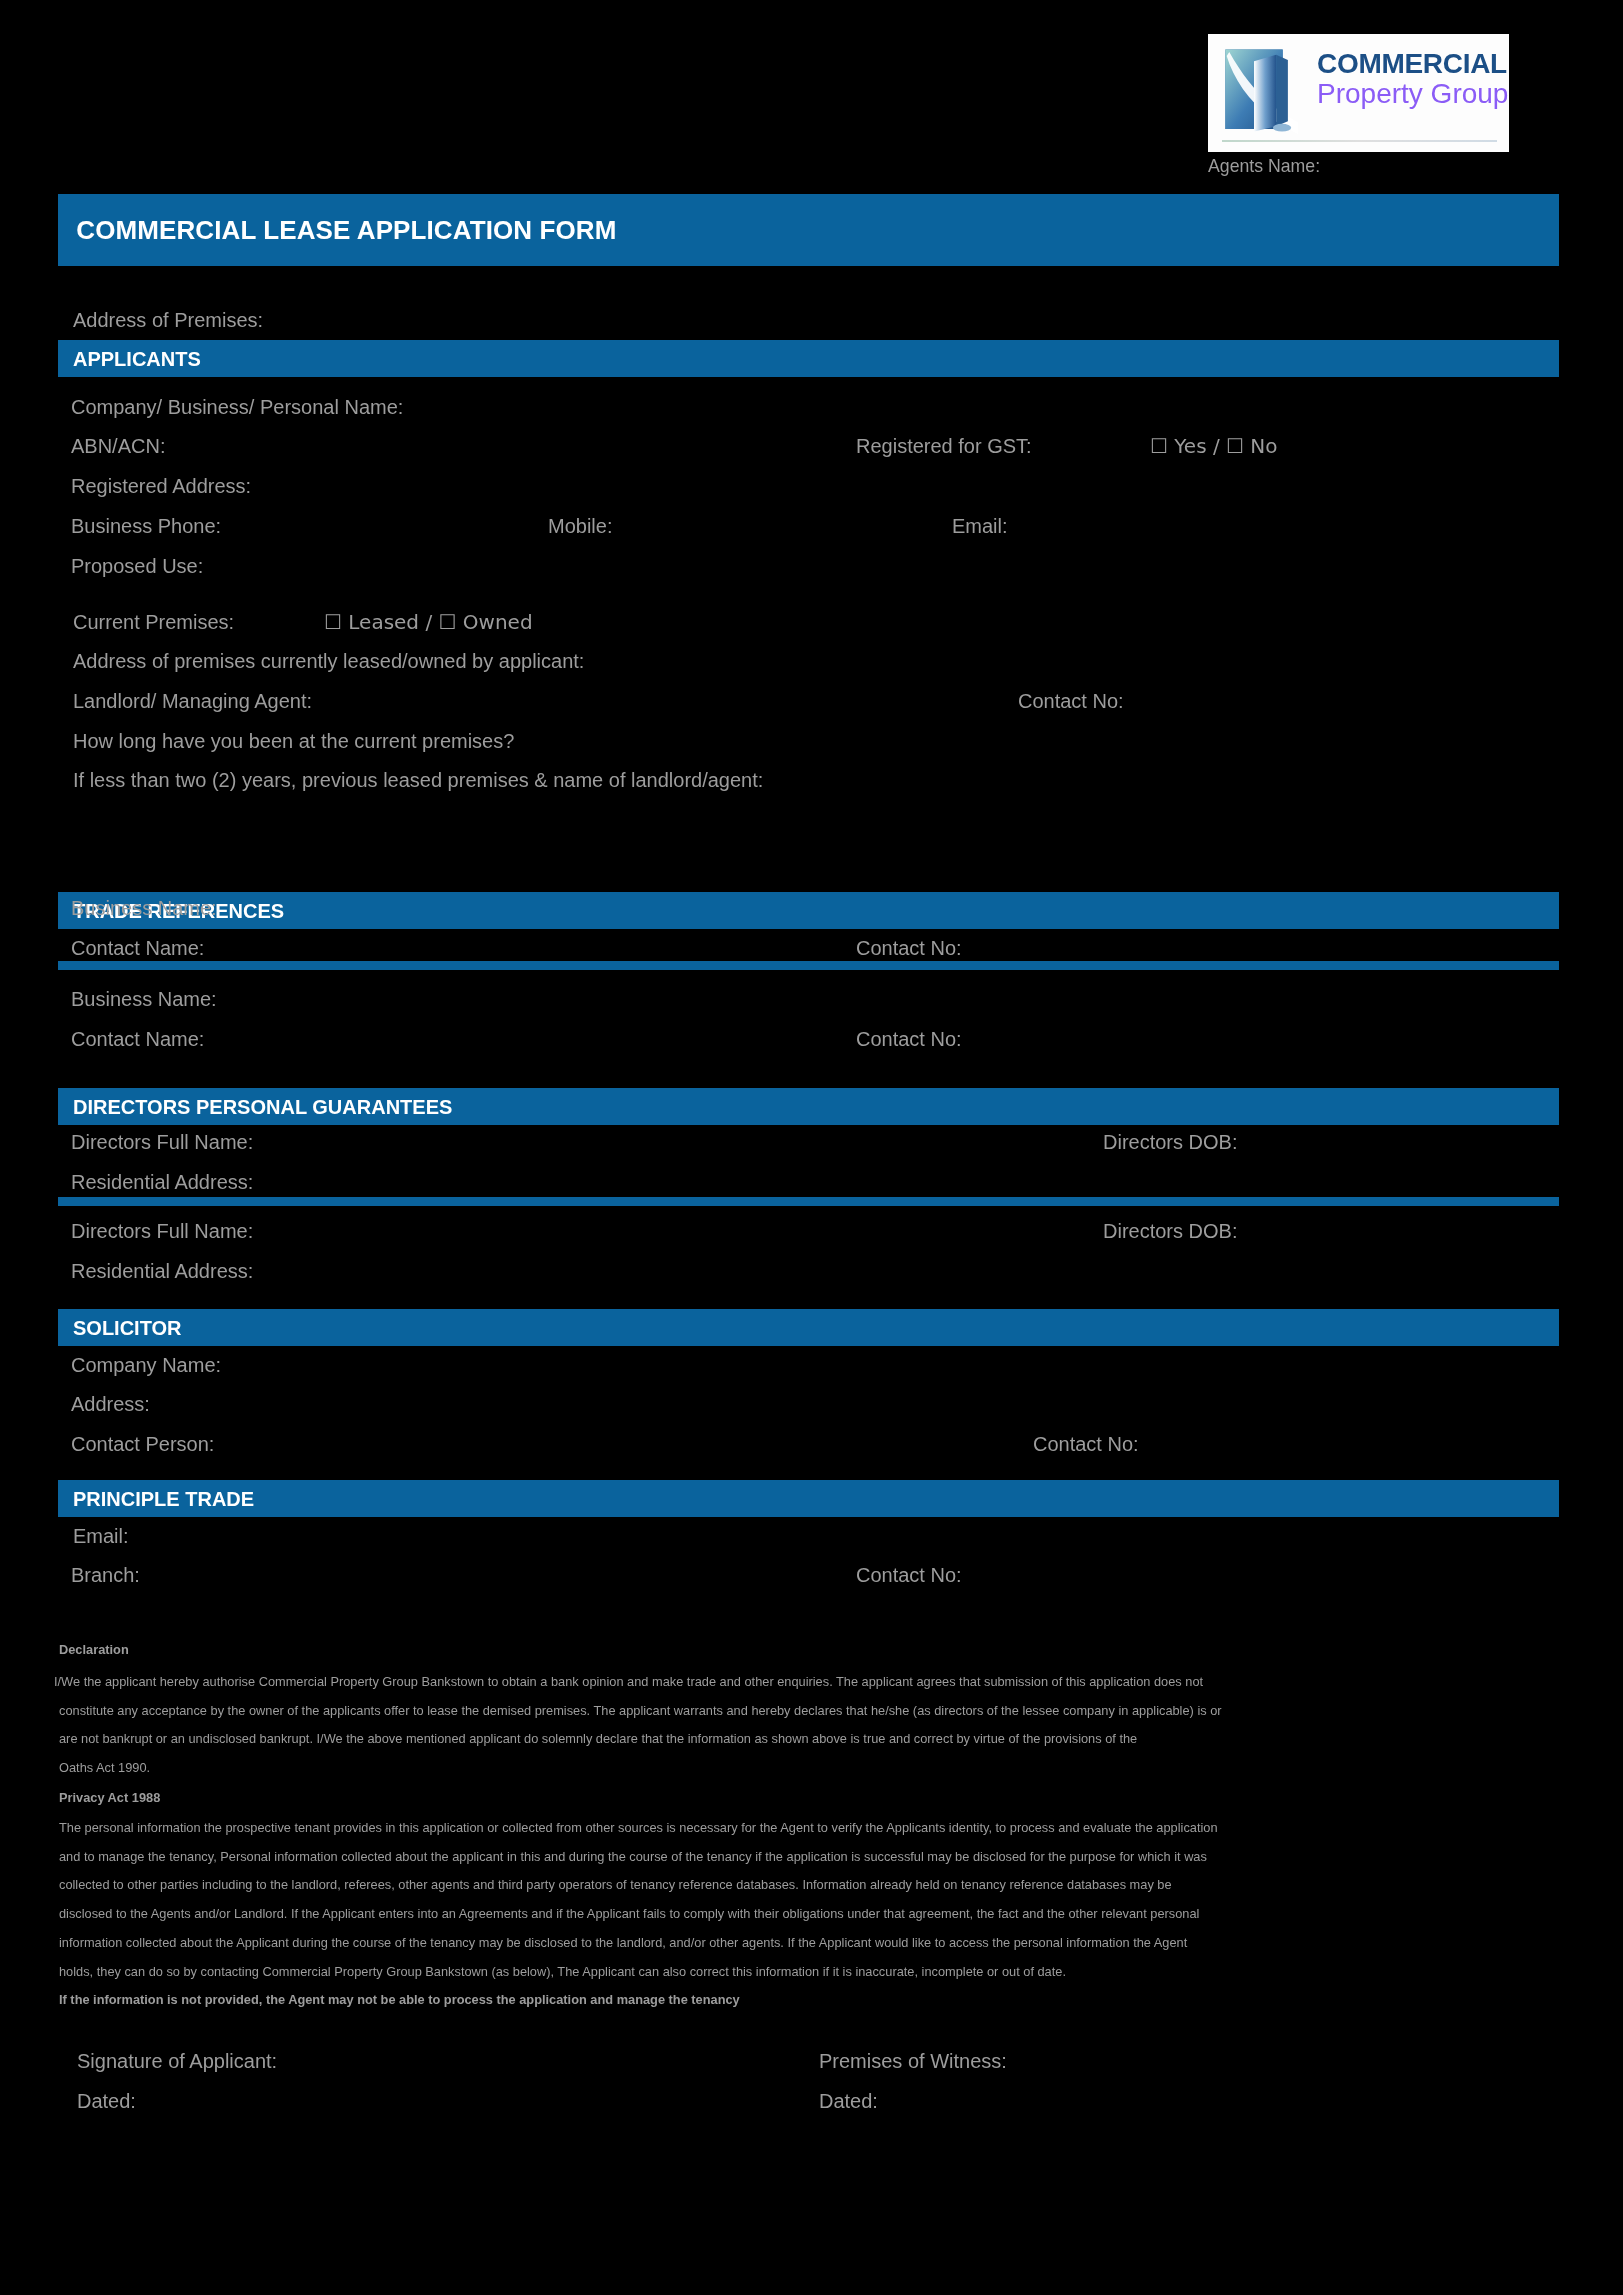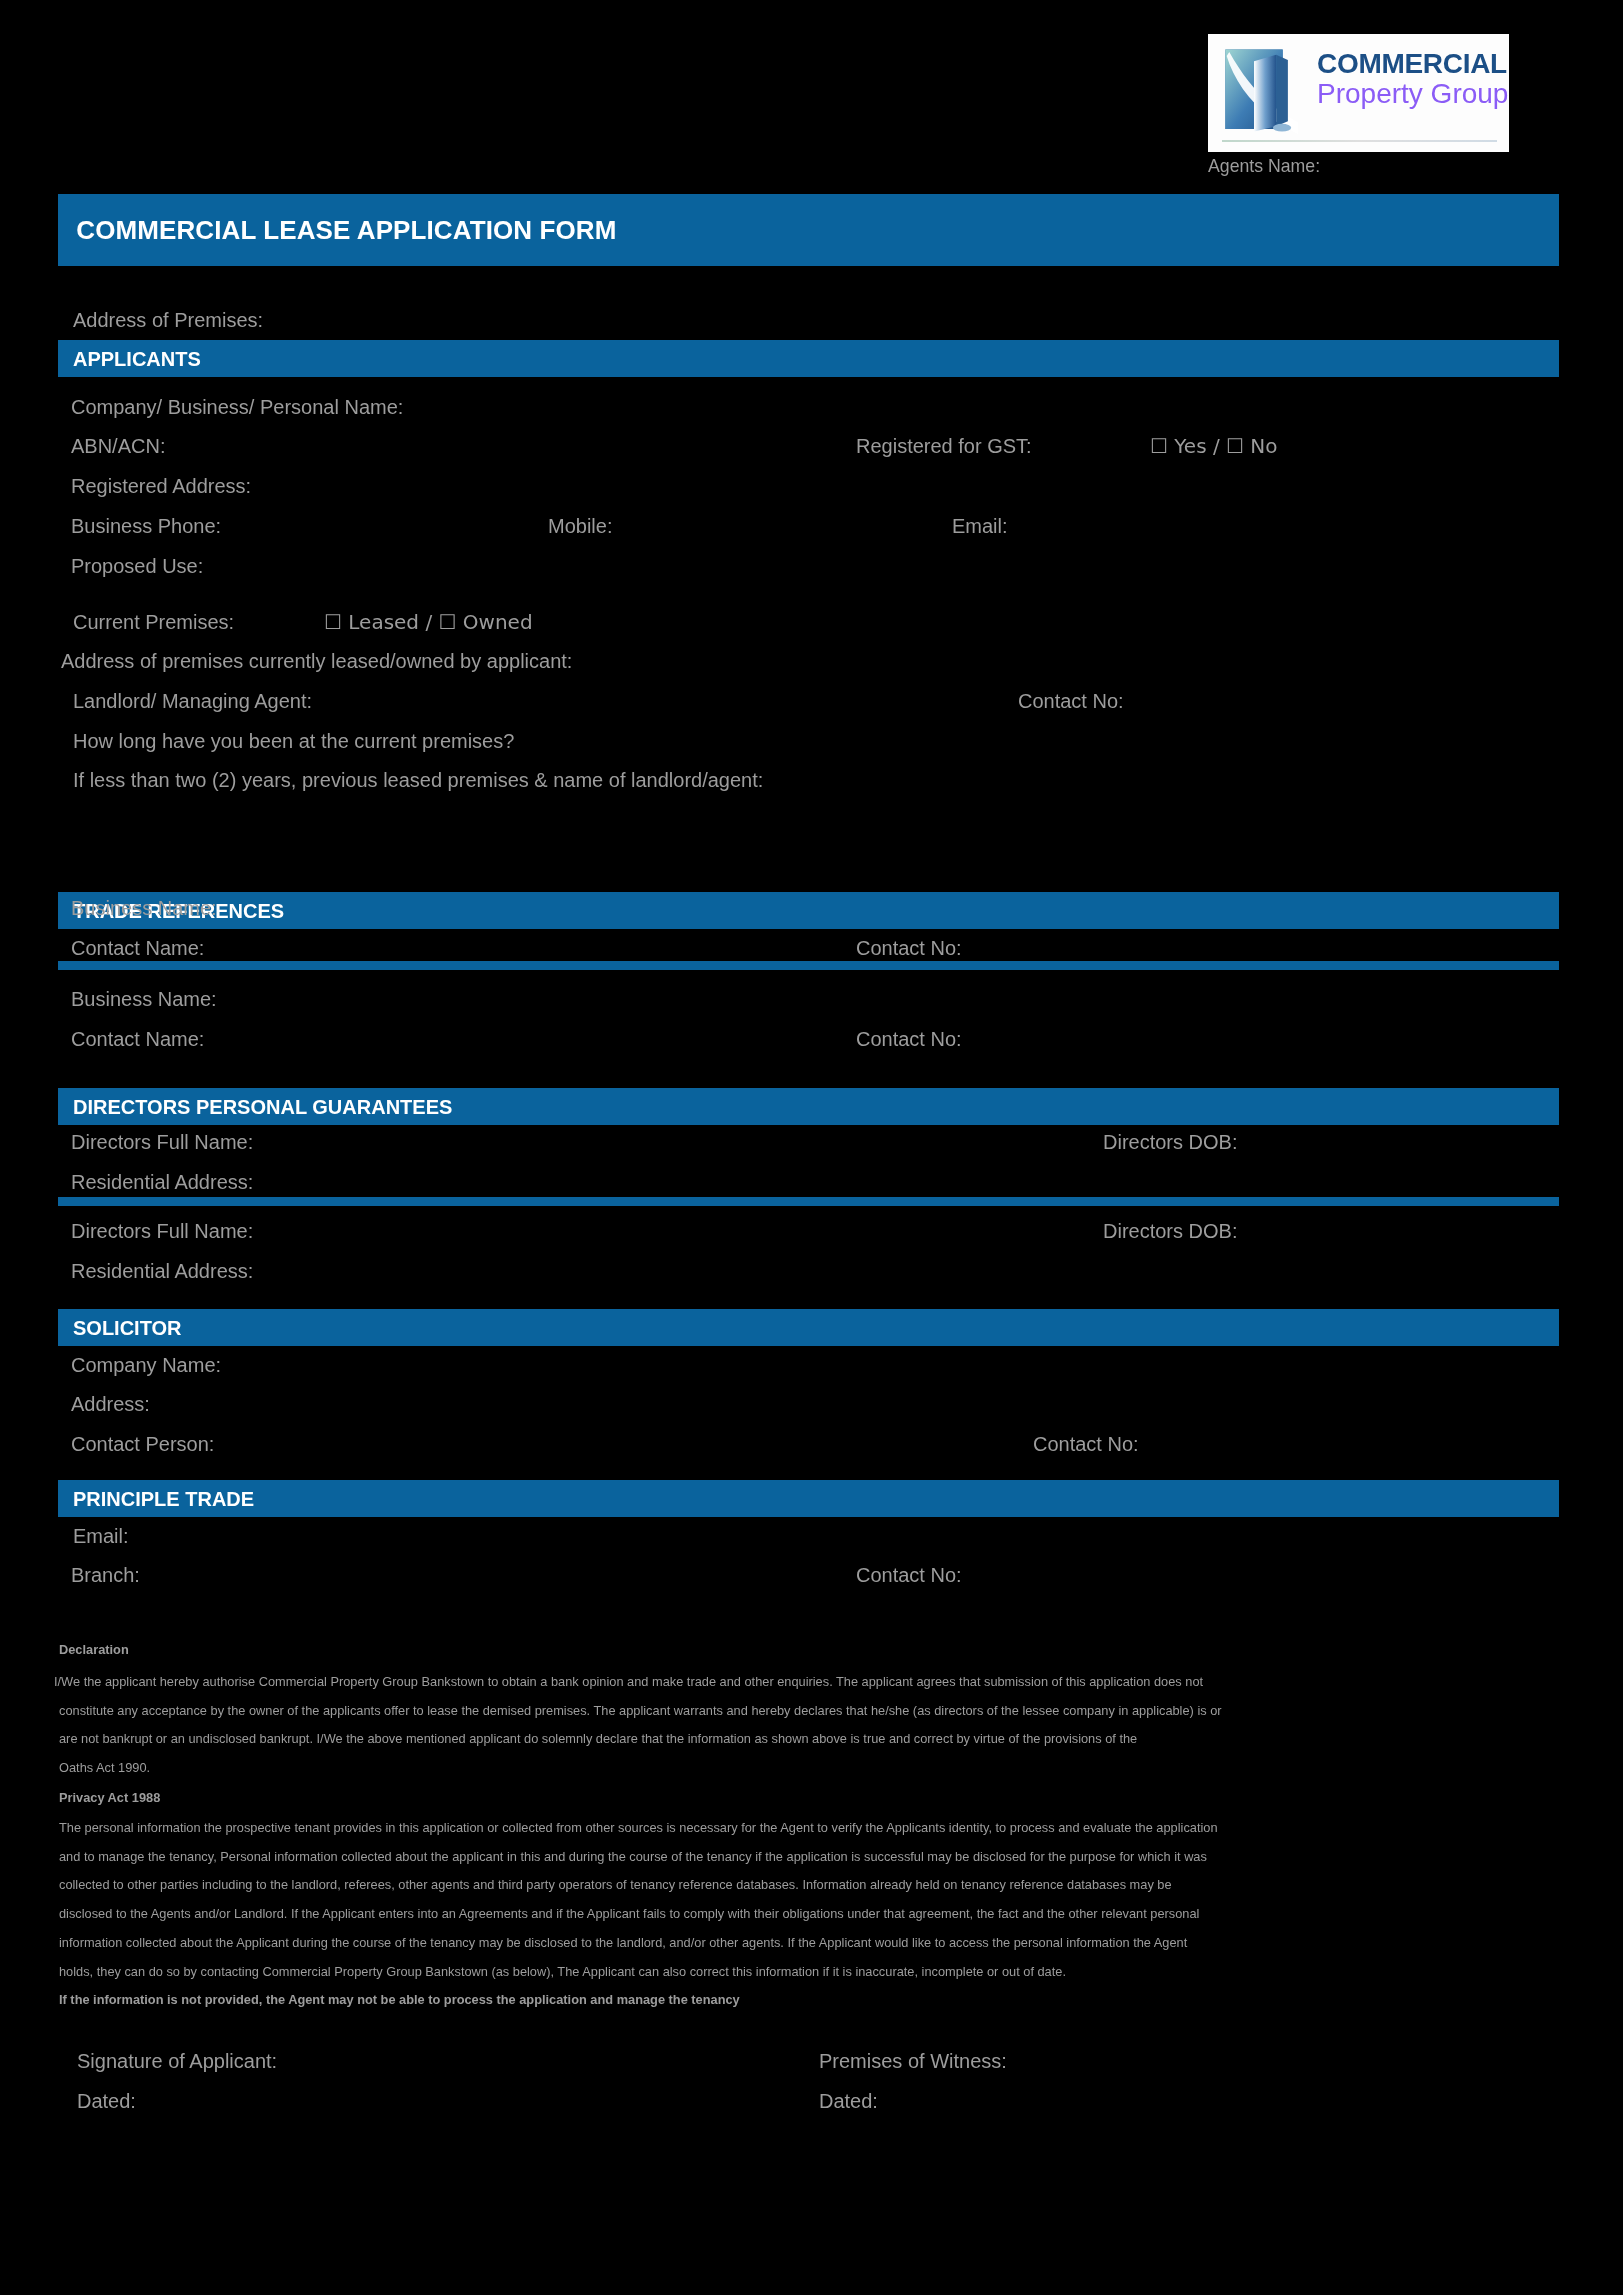--- a/index.html
+++ b/index.html
@@ -207,21 +207,21 @@
 
   <div class="lbl" style="left:71px; top:516px;">Business Phone:</div>
   <div class="lbl" style="left:548px; top:516px;">Mobile:</div>
   <div class="lbl" style="left:952px; top:516px;">Email:</div>
 
   <div class="lbl" style="left:71px; top:556px;">Proposed Use:</div>
 
   <div class="lbl" style="left:73px; top:612px;">Current  Premises:</div>
   <div class="lbl cbx" style="left:324px; top:612px;">☐ Leased / ☐ Owned</div>
 
-  <div class="lbl" style="left:61px; top:651px;">Address of premises currently leased/owned by applicant:</div>
+  <div class="lbl" style="left:73px; top:651px;">Address of premises currently leased/owned by applicant:</div>
 
   <div class="lbl" style="left:73px; top:691px;">Landlord/ Managing Agent:</div>
   <div class="lbl" style="left:1018px; top:691px;">Contact No:</div>
 
   <div class="lbl" style="left:73px; top:731px;">How long have you been at the current premises?</div>
 
   <div class="lbl" style="left:73px; top:770px;">If less than two (2) years, previous leased premises &amp; name of landlord/agent:</div>
 
   <div class="sec-bar" style="top:875px;margin-top:17px;">
     <span>TRADE REFERENCES</span>

